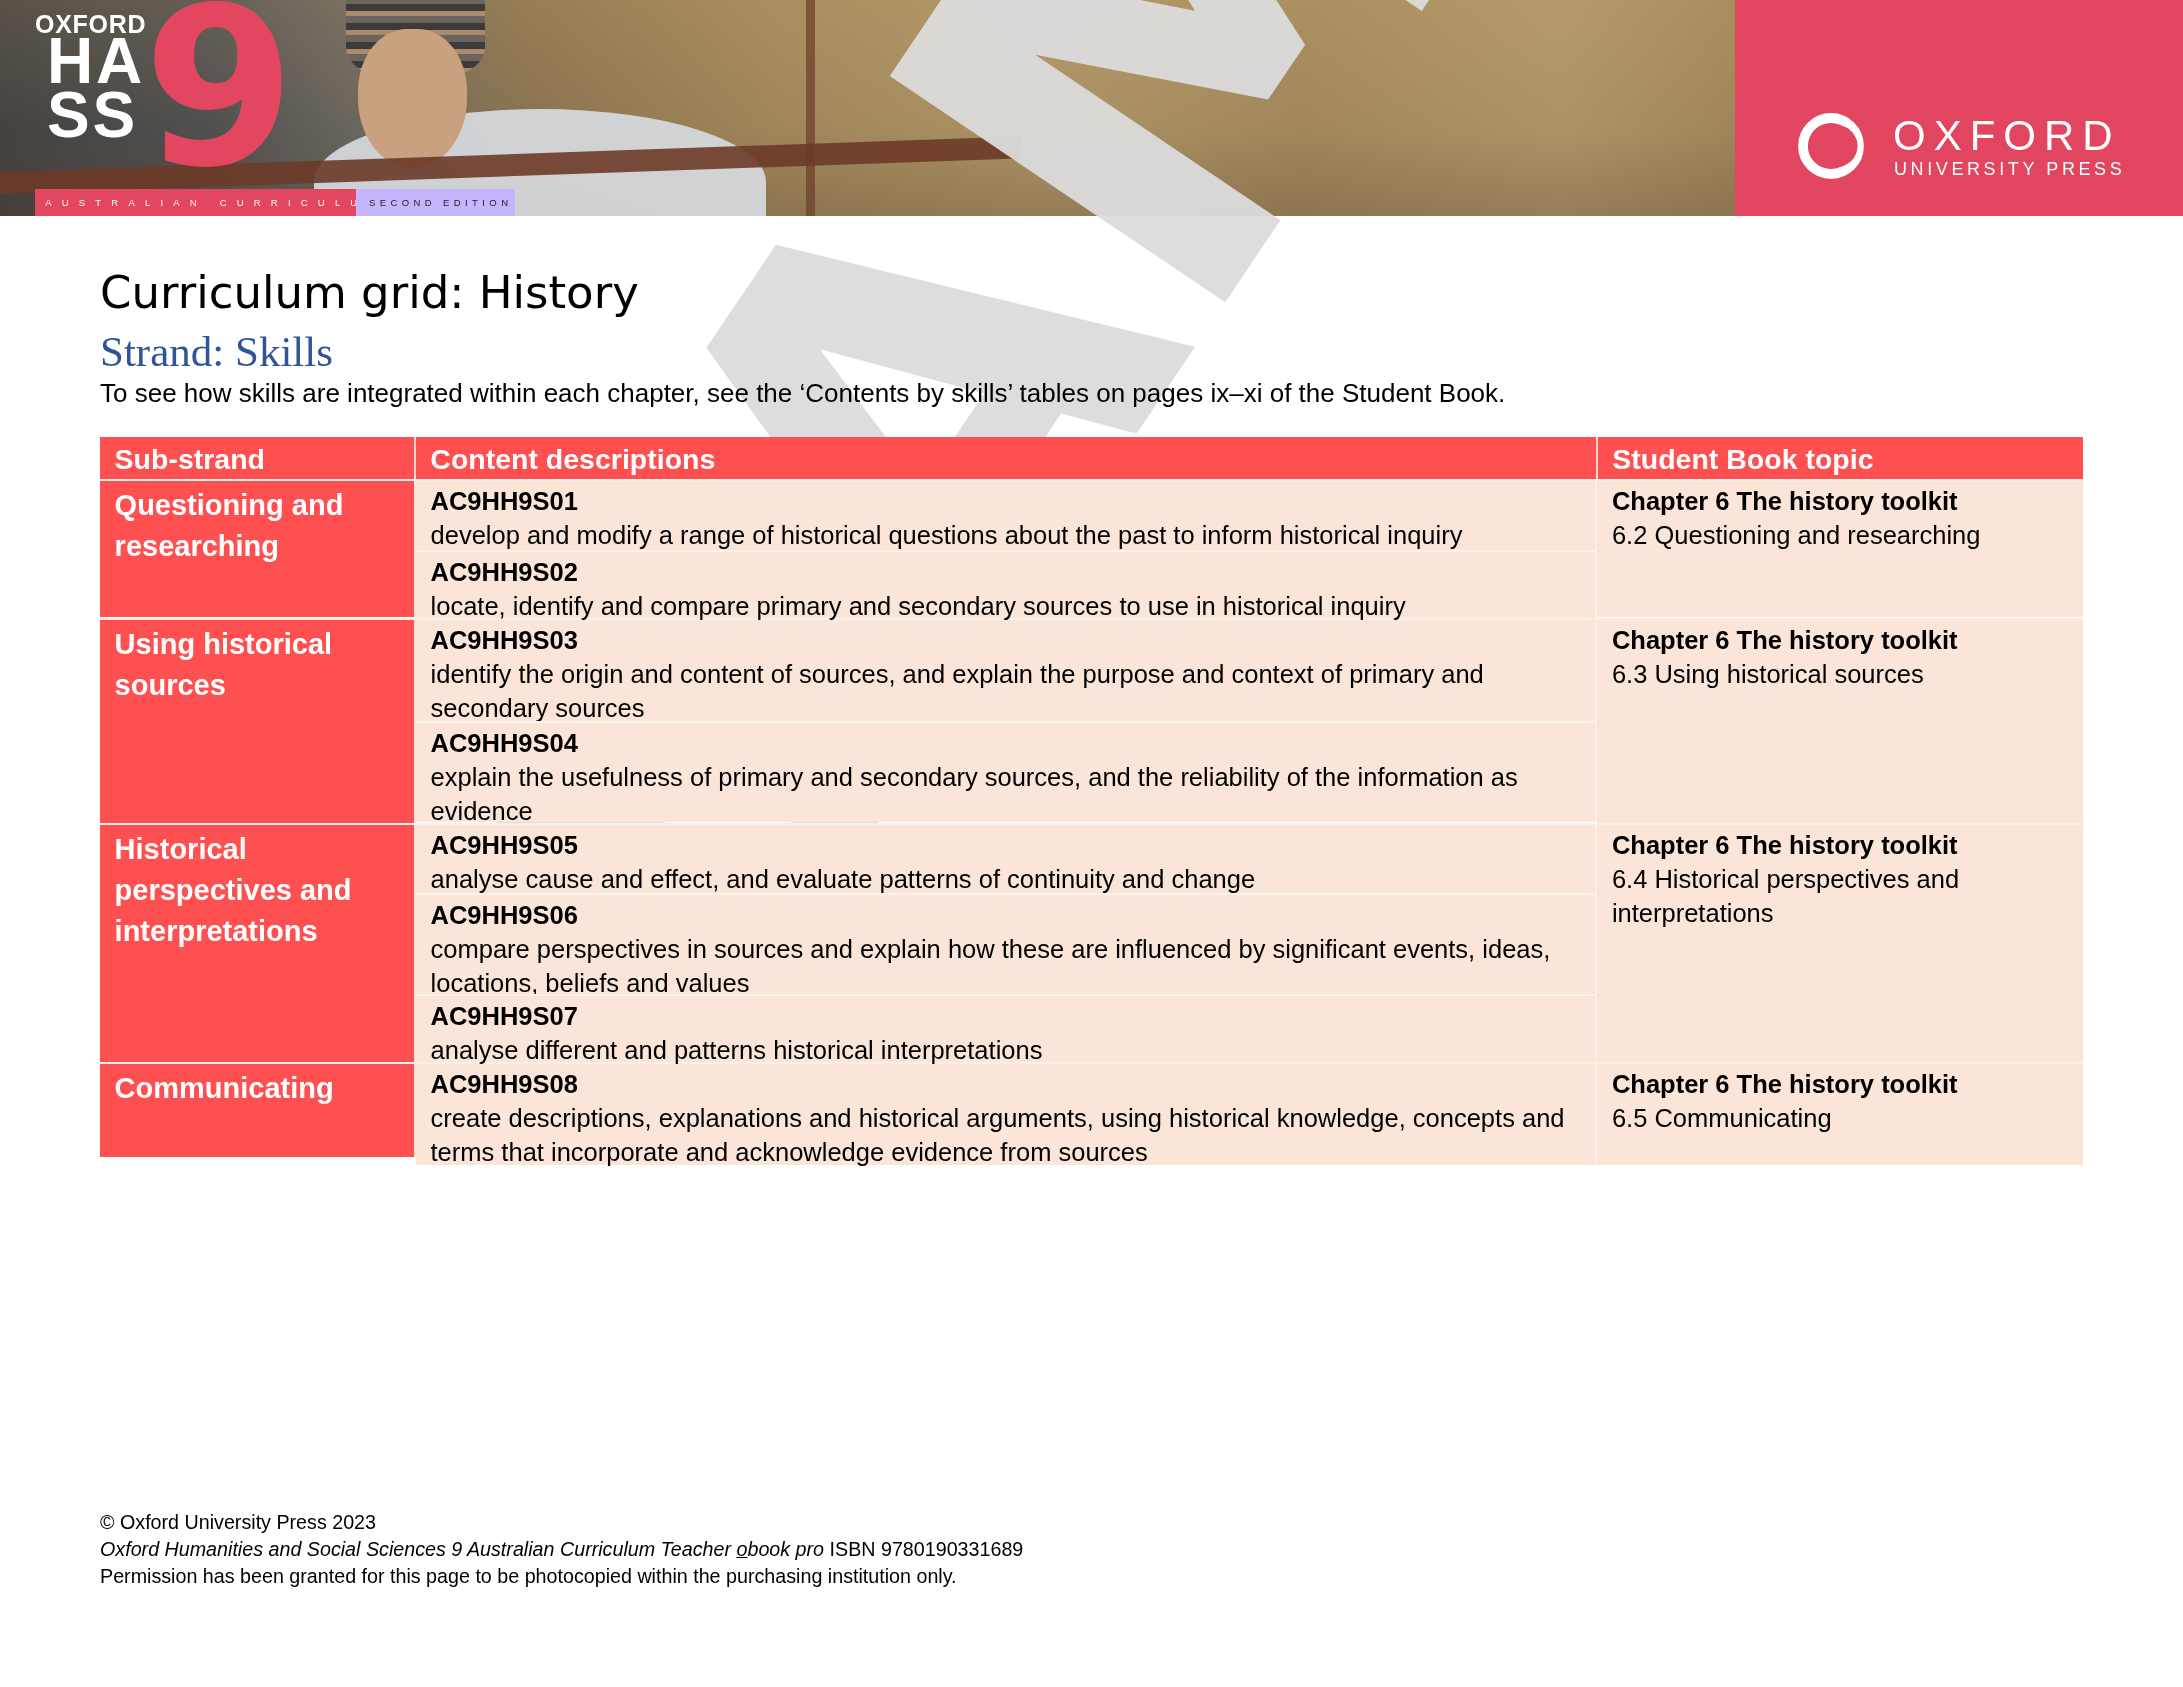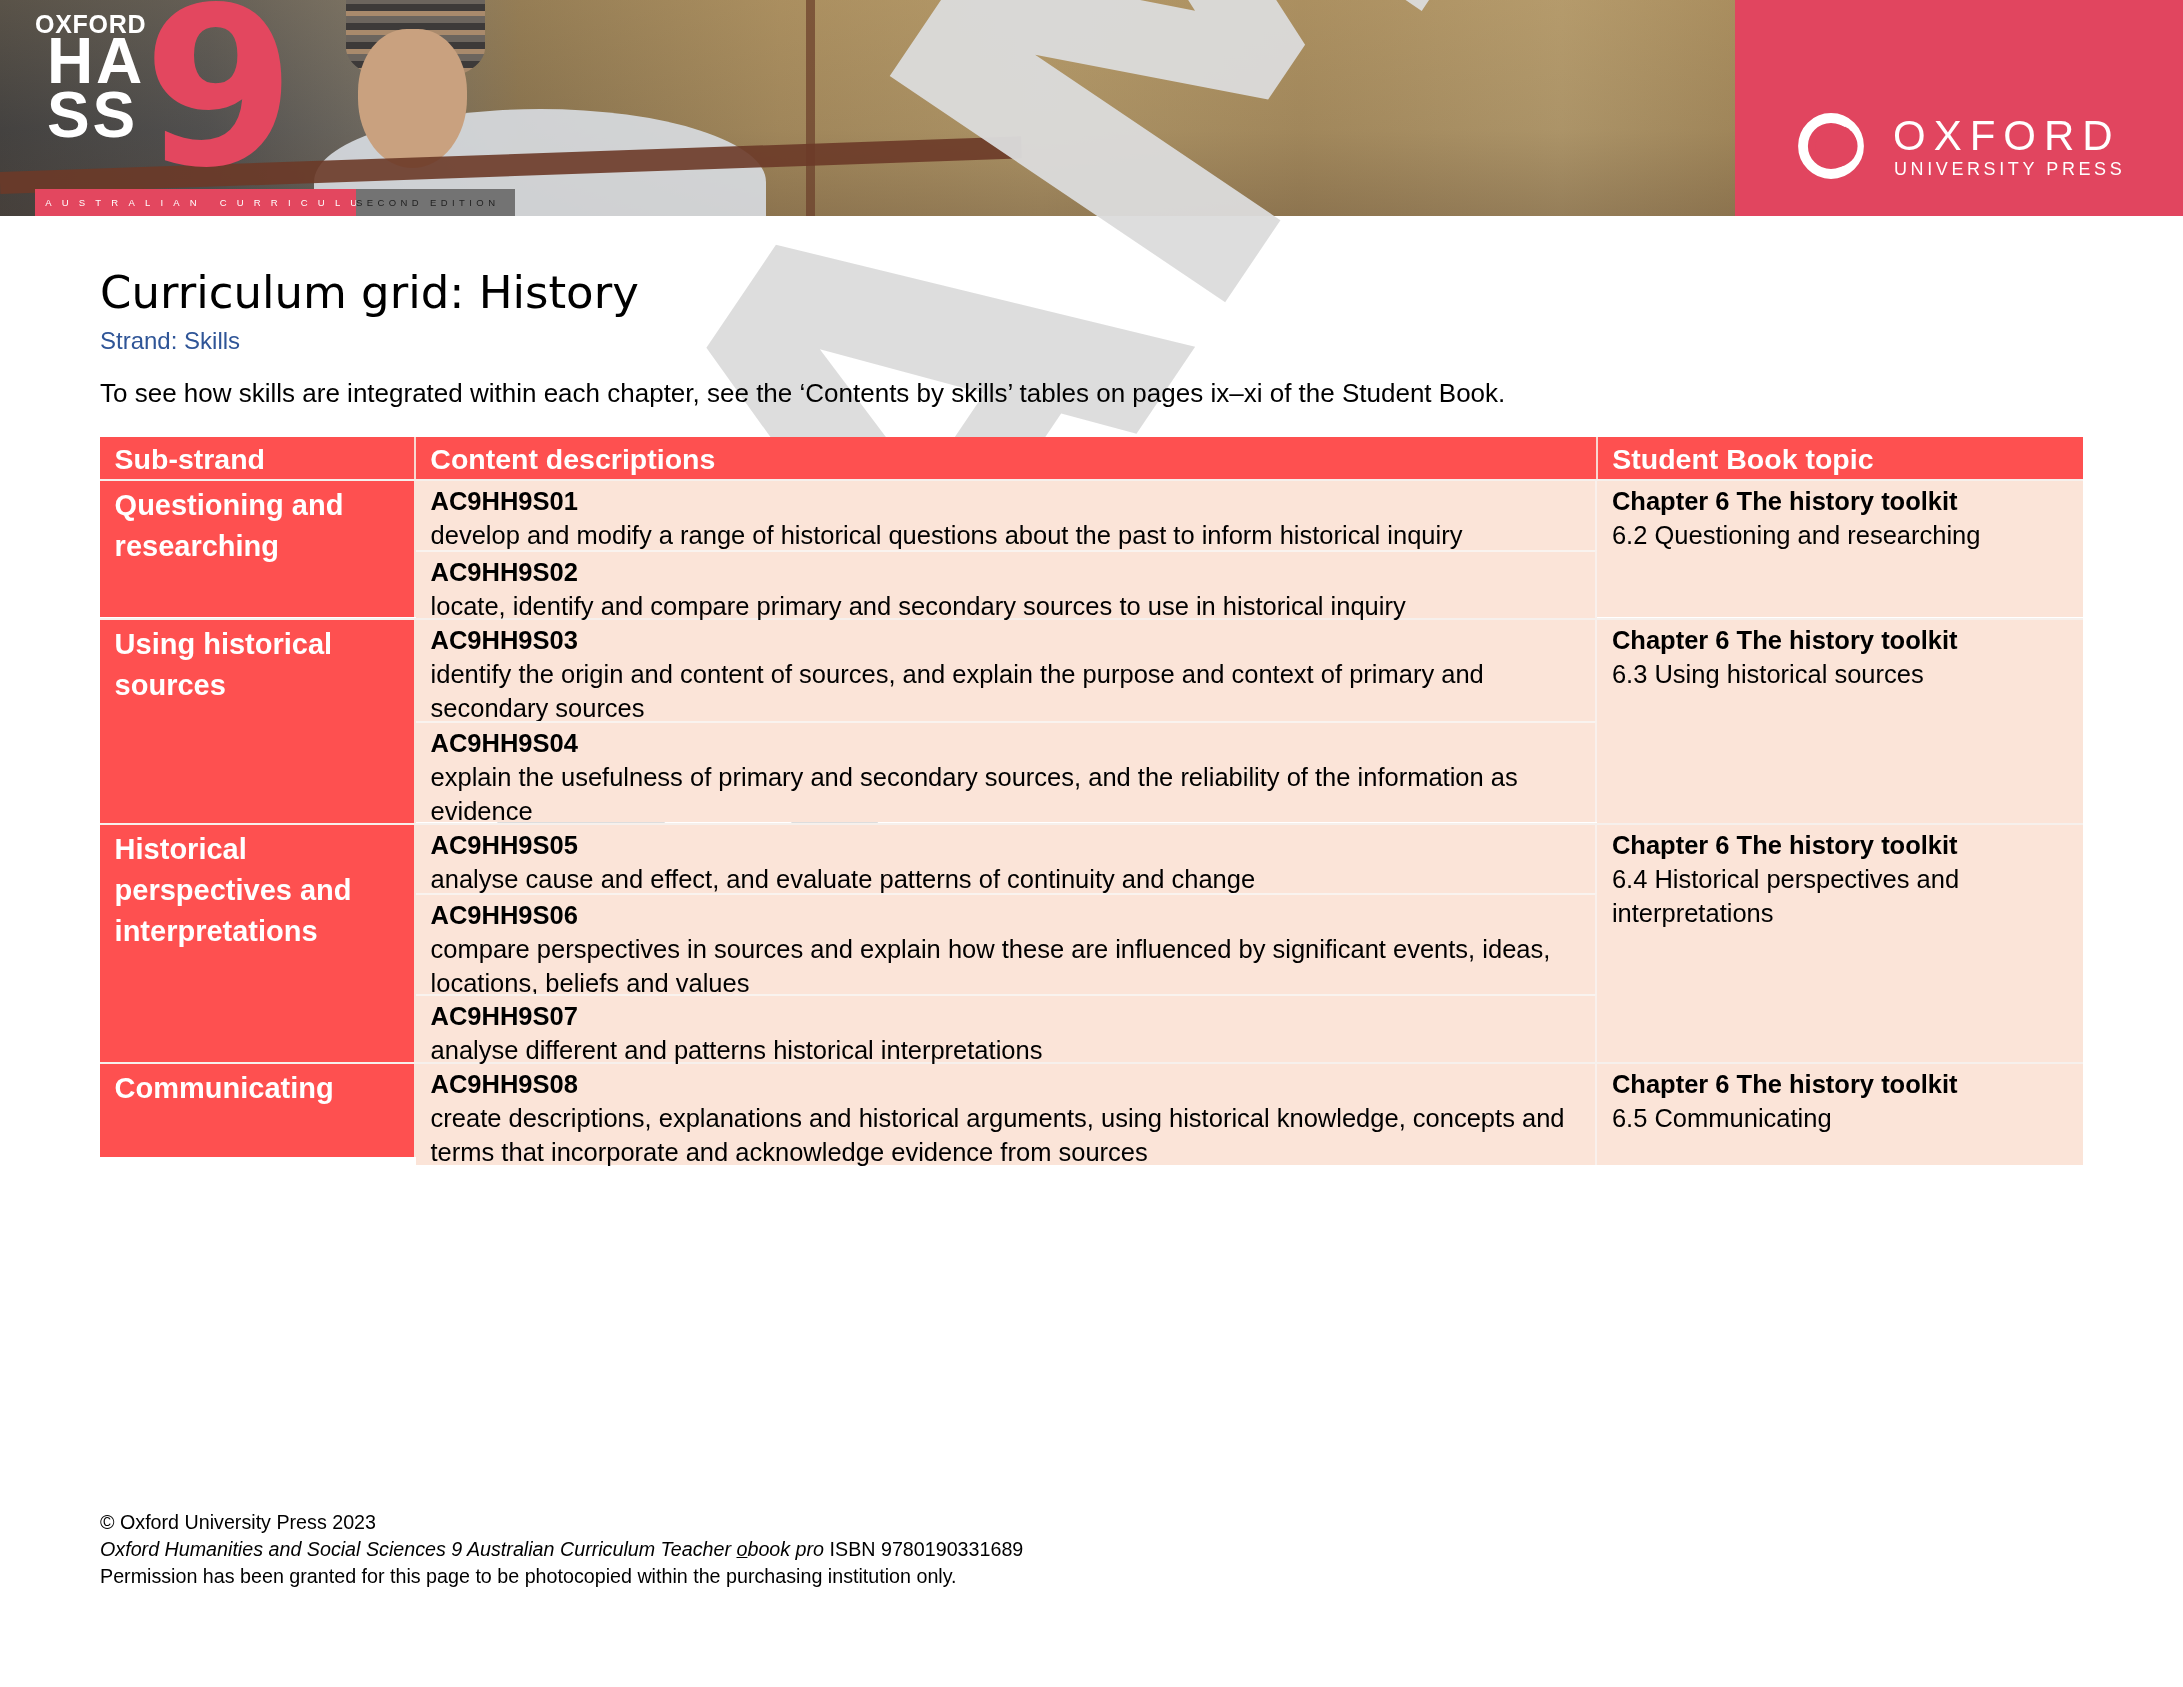--- a/index.html
+++ b/index.html
@@ -11,30 +11,30 @@
   .photo .car { position:absolute; left:314px; top:109px; width:452px; height:146px; border-radius:50% 50% 0 0; background:#d8dde2; opacity:0.9; }
   .photo .rail { position:absolute; left:0; top:172px; width:1022px; height:22px; background:#6b3a28; transform:rotate(-2deg); transform-origin:left; opacity:0.9; }
   .photo .post { position:absolute; left:806px; top:0; width:8.8px; height:216px; background:#6a3d2a; opacity:0.7; }
   .photo .face { position:absolute; left:358px; top:29px; width:109px; height:139px; border-radius:45% 45% 50% 50%; background:#c9a17f; }
   .photo .hat { position:absolute; left:346px; top:0; width:139px; height:80px; border-radius:0 0 40% 40%; background:repeating-linear-gradient(0deg,#6c655e 0 7.3px,#a98a6c 7.3px 11.7px,#3d3a39 11.7px 19px); }
   .logo-oxford-sm { position:absolute; left:35px; top:10.2px; font-size:25px; font-weight:bold; color:#fff; letter-spacing:0.7px; }
   .logo-hass { position:absolute; left:31px; top:34px; font-size:64px; line-height:54px; font-weight:bold; color:#fff; letter-spacing:2.9px;margin-left:16px; }
   .logo-nine { position:absolute; left:143px; top:-10.2px; font-size:219px; line-height:197px; font-weight:bold; color:#e3475f; font-family:"DejaVu Sans", sans-serif; }
   .strip { position:absolute; left:35px; top:189px; height:27px; display:flex; }
   .strip .ac { background:#e3475f; color:#fff; width:321px; font-size:9.5px; letter-spacing:10.2px; line-height:27px; padding-left:10.2px; box-sizing:border-box; white-space:nowrap; overflow:hidden; }
-  .strip .se { background:#737373; color:#222; width:159px; font-size:9.5px; letter-spacing:4.4px; line-height:27px; padding-left:0; box-sizing:border-box; white-space:nowrap; }
+  .strip .se { background:#c4b5fd; color:#222; width:159px; font-size:9.5px; letter-spacing:4.4px; line-height:27px; padding-left:13px; box-sizing:border-box; white-space:nowrap; }
   .oup { position:absolute; left:1735px; top:0; width:448px; height:216px; background:#e1455f; }
   .oup .ring { position:absolute; left:61px; top:111px; width:70px; height:70px; }
   .oup .word { position:absolute; left:158px; top:114px; color:#fff; font-size:42px; letter-spacing:8px; line-height:44px; }
   .oup .sub { position:absolute; left:159px; top:159px; color:#fff; font-size:18px; letter-spacing:3.6px; }
 
   .watermark { position:absolute; left:306px; top:744px; font-size:555px; font-weight:bold; color:#dcdcdc; transform:rotate(-56deg); transform-origin:left top; white-space:nowrap; font-family:"DejaVu Sans", sans-serif; z-index:0; pointer-events:none; opacity:0.95; }
 
   .title { position:absolute; left:100px; top:266px; font-size:45px; font-family:"DejaVu Sans", sans-serif; color:#000; z-index:2; }
-  .strand { position:absolute; left:100px; top:327px; font-size:24px; font-family:Liberation Sans, sans-serif; color:#2f5597; z-index:2; }
+  .strand { position:absolute; left:100px; top:327px; font-size:43px; font-family:Liberation Serif, serif; color:#2f5597; z-index:2; }
   .intro { position:absolute; left:100px; top:378px; font-size:26px; color:#000; z-index:2; }
 
   .grid { position:absolute; left:100px; top:437px; width:1983px; z-index:1; border-collapse:collapse; }
   .grid .hdr { display:flex; height:42px; background:#fe5050; }
   .grid .hdr div { color:#fff; font-weight:bold; font-size:28.5px; padding:5.8px 0 0 14.6px; box-sizing:border-box; white-space:nowrap; }
   .c1 { width:346px; } .c2 { width:1300px; } .c3 { width:533px; }
   .grid .hdr .c1, .grid .hdr .c2 { border-right:2.2px solid #f9d7d0; }
   .grp { display:flex; border-top:2.2px solid #f6f0ec; }
   .grp .c1 { background:#fe5050; color:#fff; font-weight:bold; font-size:29px; line-height:41px; padding:4.4px 0 0 14.6px; box-sizing:border-box; border-right:2.2px solid #f9e4da; }
   .grp .c2 { display:flex; flex-direction:column; }

